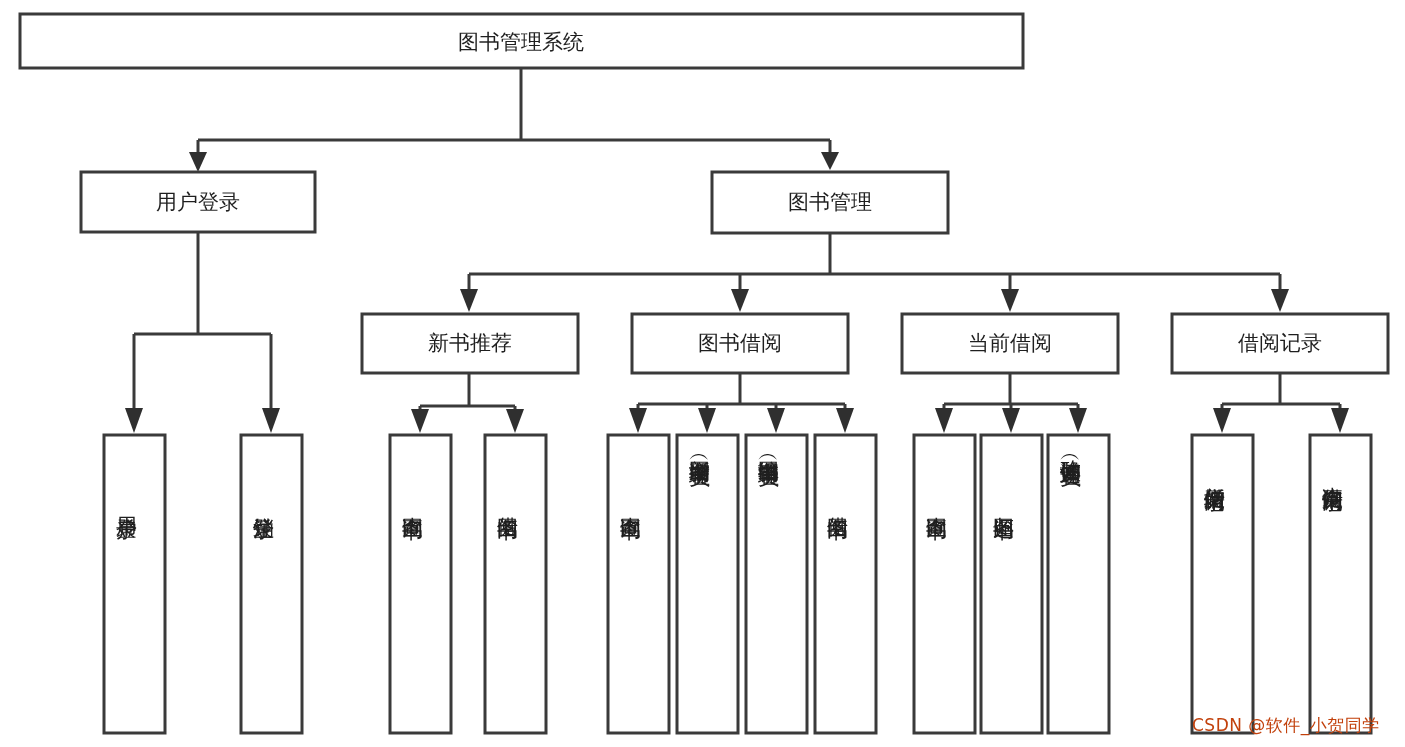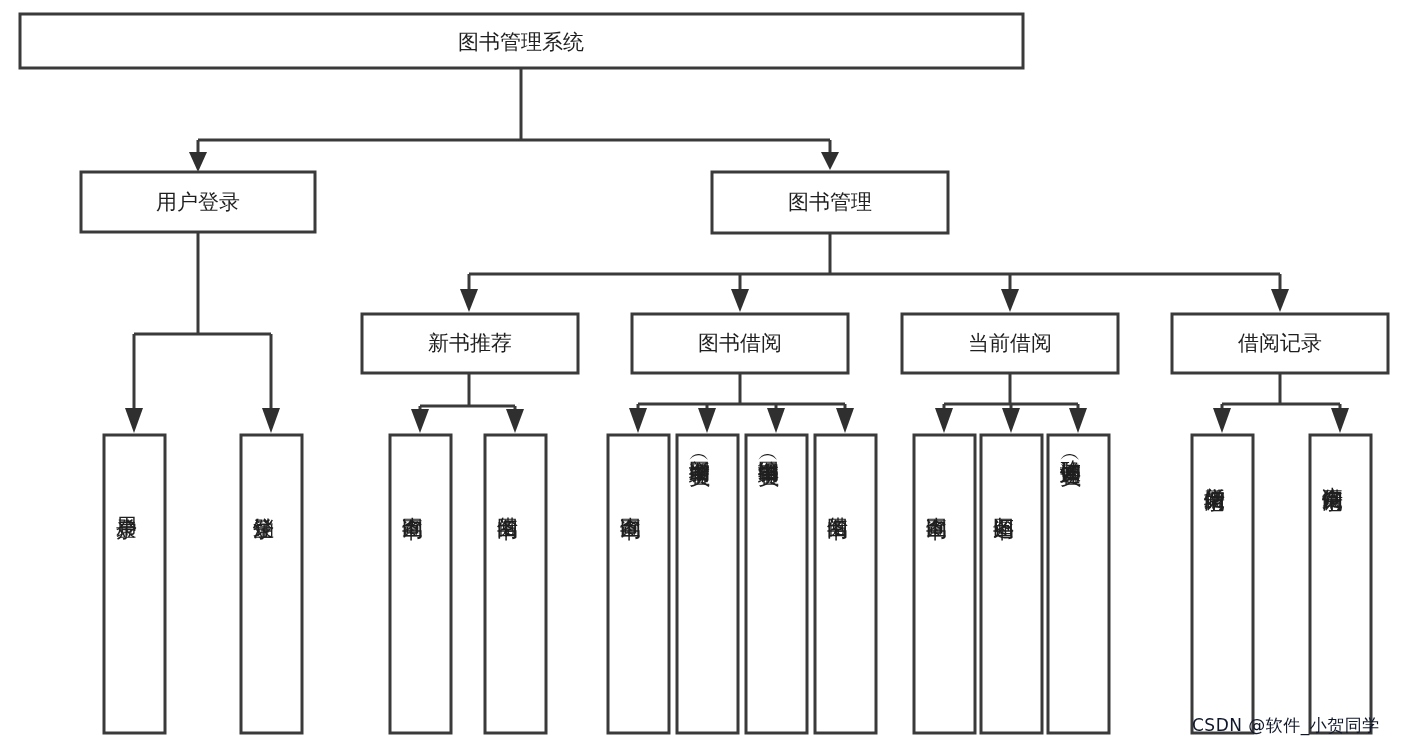--- a/index.html
+++ b/index.html
@@ -61,21 +61,21 @@
     text-align: left;
     white-space: nowrap;
     pointer-events: none;
   }
   .watermark {
     position: absolute;
     left: 1192px;
     top: 714px;
     font-family: "DejaVu Sans", "Liberation Sans", sans-serif;
     font-size: 17px;
-    color: #0f172a;
+    color: #c2410c;
     letter-spacing: 0.5px;
     white-space: nowrap;
   }
 </style>
 </head>
 <body>
 
 <div id="diagram-root">
 
   <svg id="flow" viewBox="0 0 1405 747">

